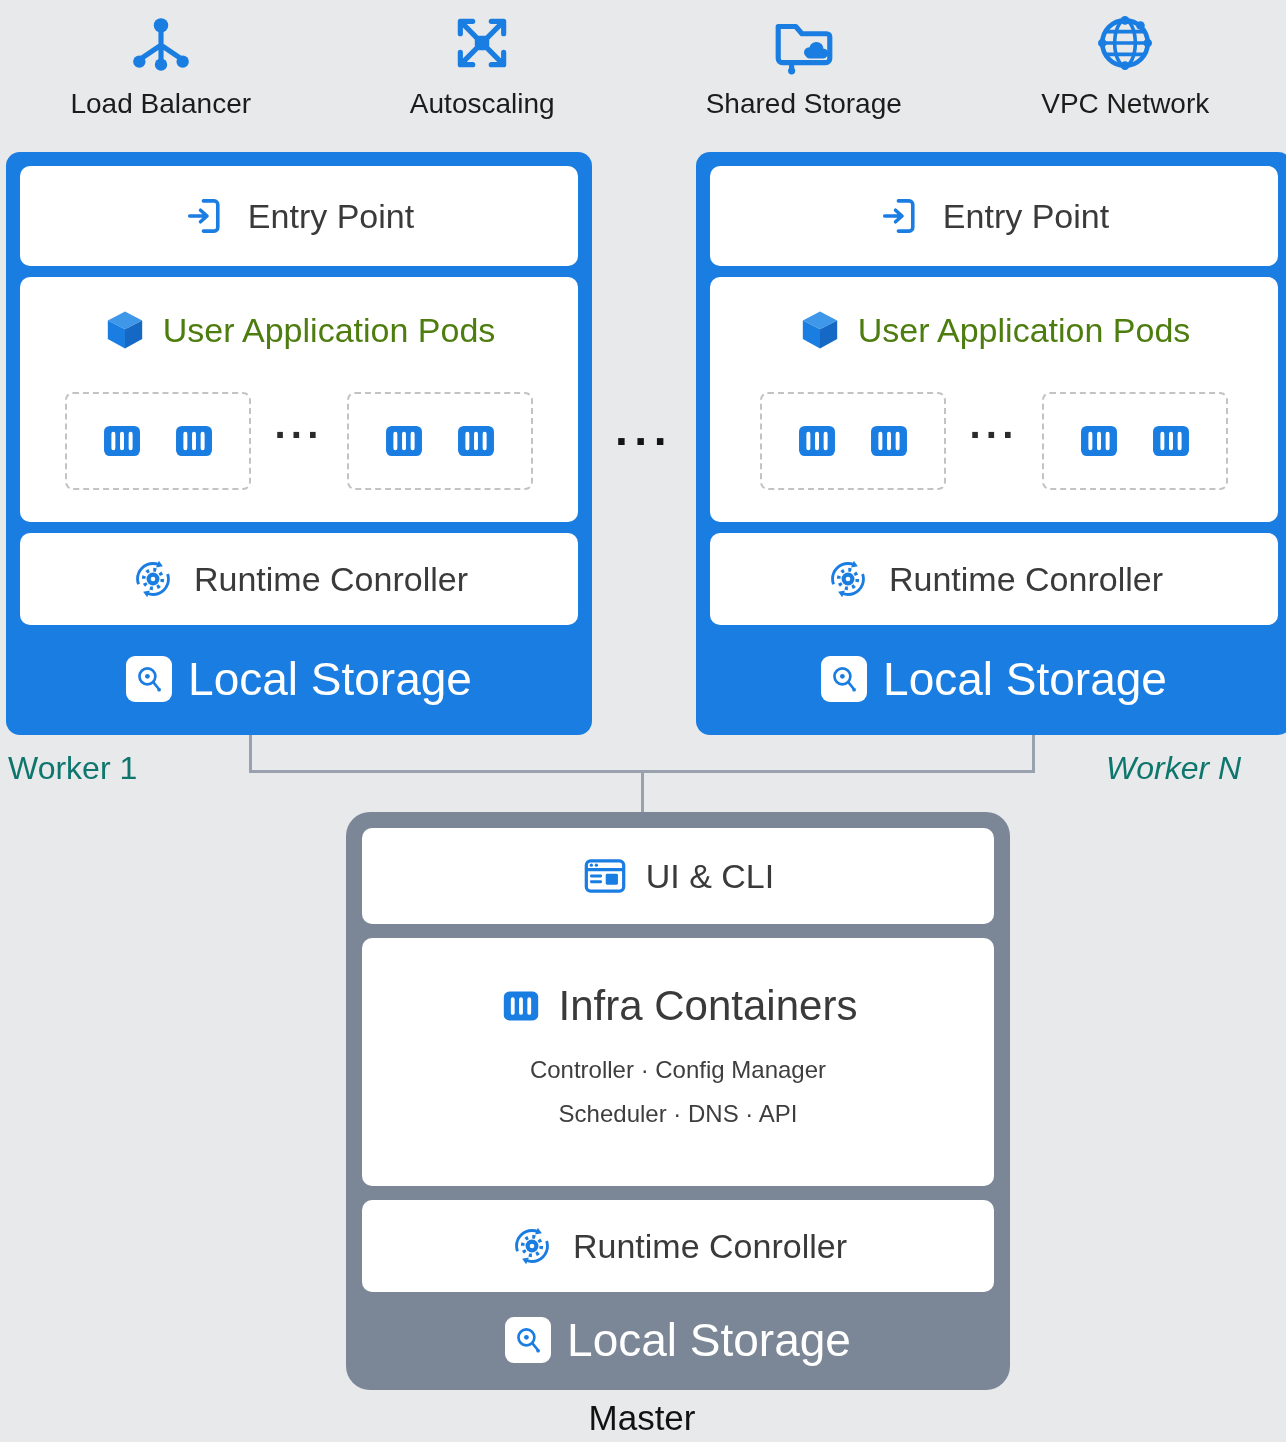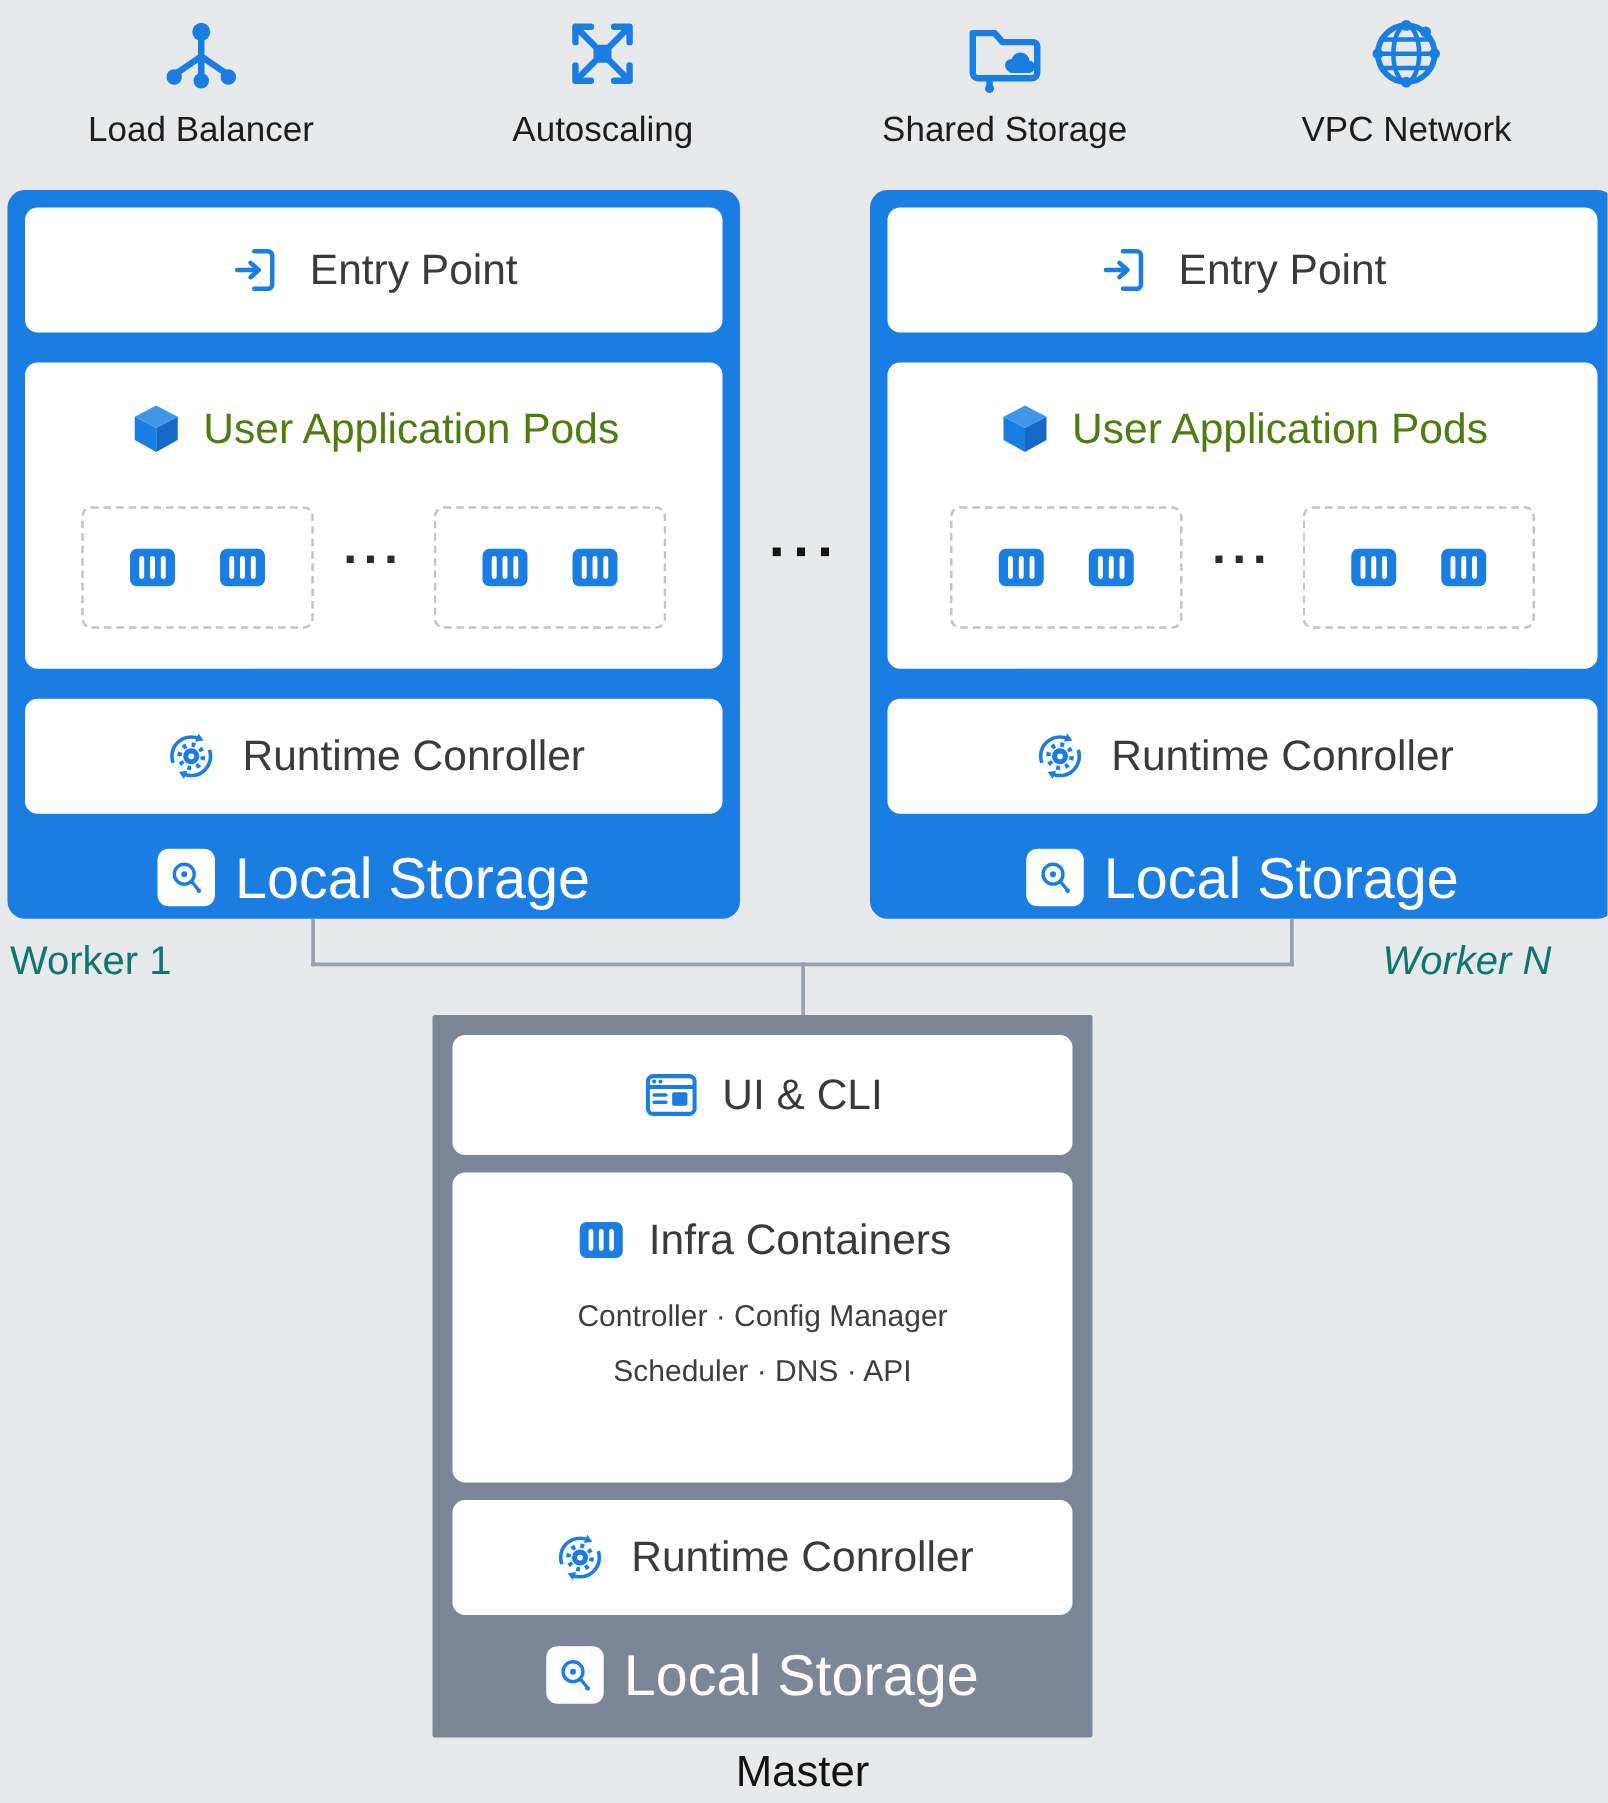--- a/index.html
+++ b/index.html
@@ -13,21 +13,21 @@
 
   
   .features{position:absolute;left:0;top:10px;width:1286px;display:flex;}
   .feature{flex:1;display:flex;flex-direction:column;align-items:center;gap:12px;}
   .f-icon{width:66px;height:66px;color:#1a7de2;}
   .f-label{font-size:28px;color:#1c1c1c;}
 
   
   .worker{
     position:absolute;top:152px;height:583px;background:#1a7de2;border-radius:14px;
-    box-sizing:border-box;padding:14px;display:flex;flex-direction:column;gap:24px;
+    box-sizing:border-box;padding:14px;display:flex;flex-direction:column;gap:11px;
   }
   .worker.w1{left:6px;width:586px;}
   .worker.wn{left:696px;width:596px;}
 
   .card{
     background:#fff;border-radius:10px;display:flex;align-items:center;justify-content:center;
     gap:18px;color:#3a3a3a;font-size:34px;flex:none;
   }
   .card .c-icon{width:46px;height:46px;color:#1a7de2;flex:none;}
   .card.entry{height:100px;}
@@ -49,26 +49,26 @@
   }
 
   
   .line{position:absolute;background:#98a1ad;}
   .worker-label{position:absolute;font-size:32px;color:#0f766e;}
   .wl1{left:8px;top:750px;}
   .wln{left:1106px;top:750px;font-style:italic;}
 
   
   .master{
-    position:absolute;left:346px;top:812px;width:528px;height:578px;background:#7b8797;
-    border-radius:2px;box-sizing:border-box;padding:16px;display:flex;flex-direction:column;gap:14px;
+    position:absolute;left:346px;top:812px;width:664px;height:578px;background:#7b8797;
+    border-radius:24px;box-sizing:border-box;padding:16px;display:flex;flex-direction:column;gap:14px;
   }
   .card.ui{height:96px;}
   .card.infra{height:248px;flex-direction:column;justify-content:flex-start;gap:0;}
-  .infra-title{display:flex;align-items:center;gap:16px;margin-top:32px;font-size:34px;color:#3a3a3a;}
+  .infra-title{display:flex;align-items:center;gap:16px;margin-top:44px;font-size:42px;color:#3a3a3a;}
   .infra-title .c-icon{width:44px;height:44px;}
   .infra-lines{margin-top:18px;text-align:center;font-size:24px;color:#3e3e3e;line-height:1.85;}
   .master-label{position:absolute;left:346px;top:1398px;width:592px;text-align:center;font-size:35px;color:#121212;}
 </style>
 </head>
 <body>
 
 <svg style="position:absolute;width:0;height:0;overflow:hidden" aria-hidden="true">
   <defs>
     <symbol id="sym-lock" viewBox="0 0 64 64">

